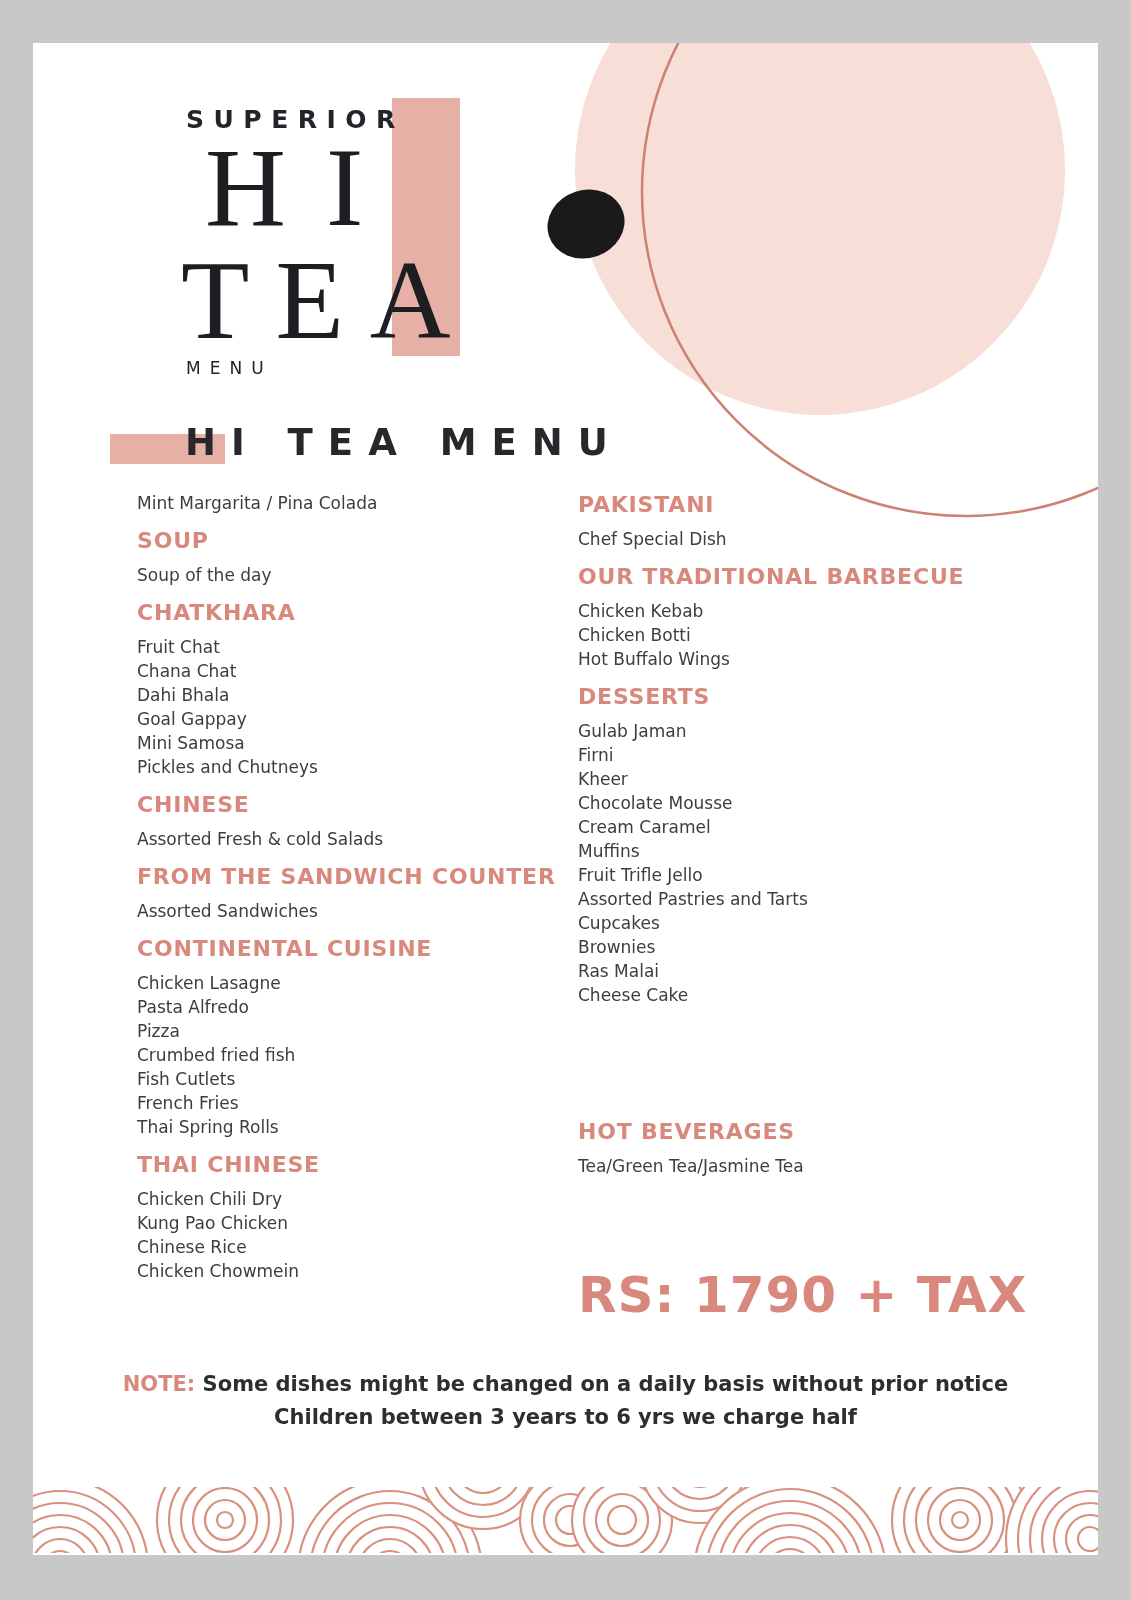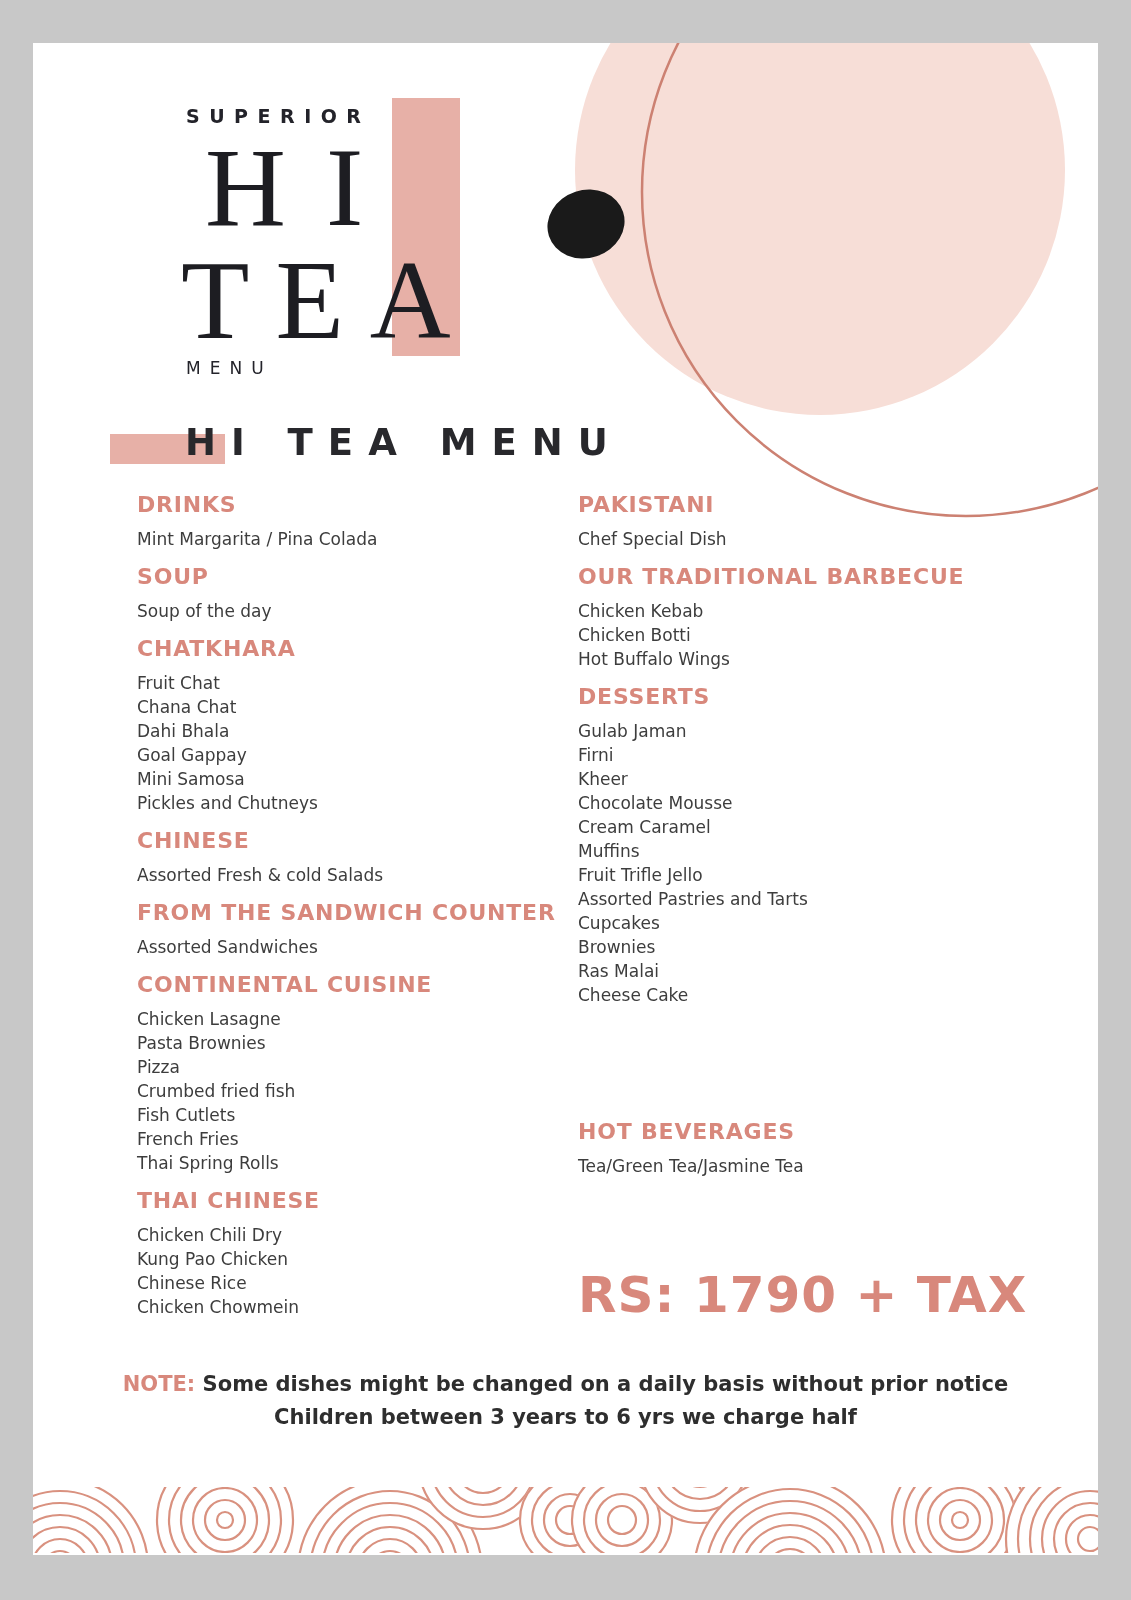--- a/index.html
+++ b/index.html
@@ -26,21 +26,21 @@
     background:var(--paper);
     overflow:hidden;
   }
   
   .deco-svg{position:absolute;left:0;top:0;width:1065px;height:620px;pointer-events:none;}
   .deco-fill-circle{fill:var(--pink-circle);}
   .deco-outline-circle{fill:none;stroke:var(--circle-outline);stroke-width:2.5px;}
   .deco-black-dot{fill:#1a1a1a;}
   
   .logo-rect{position:absolute;left:359px;top:55px;width:68px;height:258px;background:var(--pink-block);}
-  .logo-superior{position:absolute;left:153px;top:62px;font-size:19px;font-weight:700;letter-spacing:9.5px;color:var(--ink);}
+  .logo-superior{position:absolute;left:153px;top:62px;font-size:25px;font-weight:700;letter-spacing:9.5px;color:var(--ink);}
   .logo-hi{position:absolute;left:148px;top:88px;font-family:"Liberation Serif","DejaVu Serif",serif;font-size:112px;line-height:1;letter-spacing:40px;color:#1d1d22;margin-left:24px;}
   .logo-tea{position:absolute;left:148px;top:201px;font-family:"Liberation Serif","DejaVu Serif",serif;font-size:112px;line-height:1;letter-spacing:26px;color:#1d1d22;}
   .logo-menu{position:absolute;left:153px;top:315px;font-size:17px;font-weight:400;letter-spacing:9px;color:var(--ink);}
   
   .title-rect{position:absolute;left:77px;top:391px;width:115px;height:30px;background:var(--pink-block);}
   .page-title{position:absolute;left:152px;top:378px;font-size:37px;line-height:1.2;font-weight:700;letter-spacing:15px;color:#28282c;text-align:right;}
   
   .col{position:absolute;top:448px;}
   .col-left{left:104px;width:430px;}
   .col-right{left:545px;width:470px;}
@@ -83,21 +83,20 @@
   <div class="logo-superior">SUPERIOR</div>
   <div class="logo-hi">HI</div>
   <div class="logo-tea">TEA</div>
   <div class="logo-menu">MENU</div>
 
   <div class="title-rect"></div>
   <h1 class="page-title">HI TEA MENU</h1>
 
   <div class="col col-left">
       <section class="menu-section">
-        <h3 class="section-heading">DRINKS</h3>
         <ul class="item-list">
           <li class="menu-item">Mint Margarita / Pina Colada</li>
         </ul>
       </section>
       <section class="menu-section">
         <h3 class="section-heading">SOUP</h3>
         <ul class="item-list">
           <li class="menu-item">Soup of the day</li>
         </ul>
       </section>
@@ -121,21 +120,21 @@
       <section class="menu-section">
         <h3 class="section-heading">FROM THE SANDWICH COUNTER</h3>
         <ul class="item-list">
           <li class="menu-item">Assorted Sandwiches</li>
         </ul>
       </section>
       <section class="menu-section">
         <h3 class="section-heading">CONTINENTAL CUISINE</h3>
         <ul class="item-list">
           <li class="menu-item">Chicken Lasagne</li>
-          <li class="menu-item">Pasta Brownies</li>
+          <li class="menu-item">Pasta Alfredo</li>
           <li class="menu-item">Pizza</li>
           <li class="menu-item">Crumbed fried fish</li>
           <li class="menu-item">Fish Cutlets</li>
           <li class="menu-item">French Fries</li>
           <li class="menu-item">Thai Spring Rolls</li>
         </ul>
       </section>
       <section class="menu-section">
         <h3 class="section-heading">THAI CHINESE</h3>
         <ul class="item-list">

